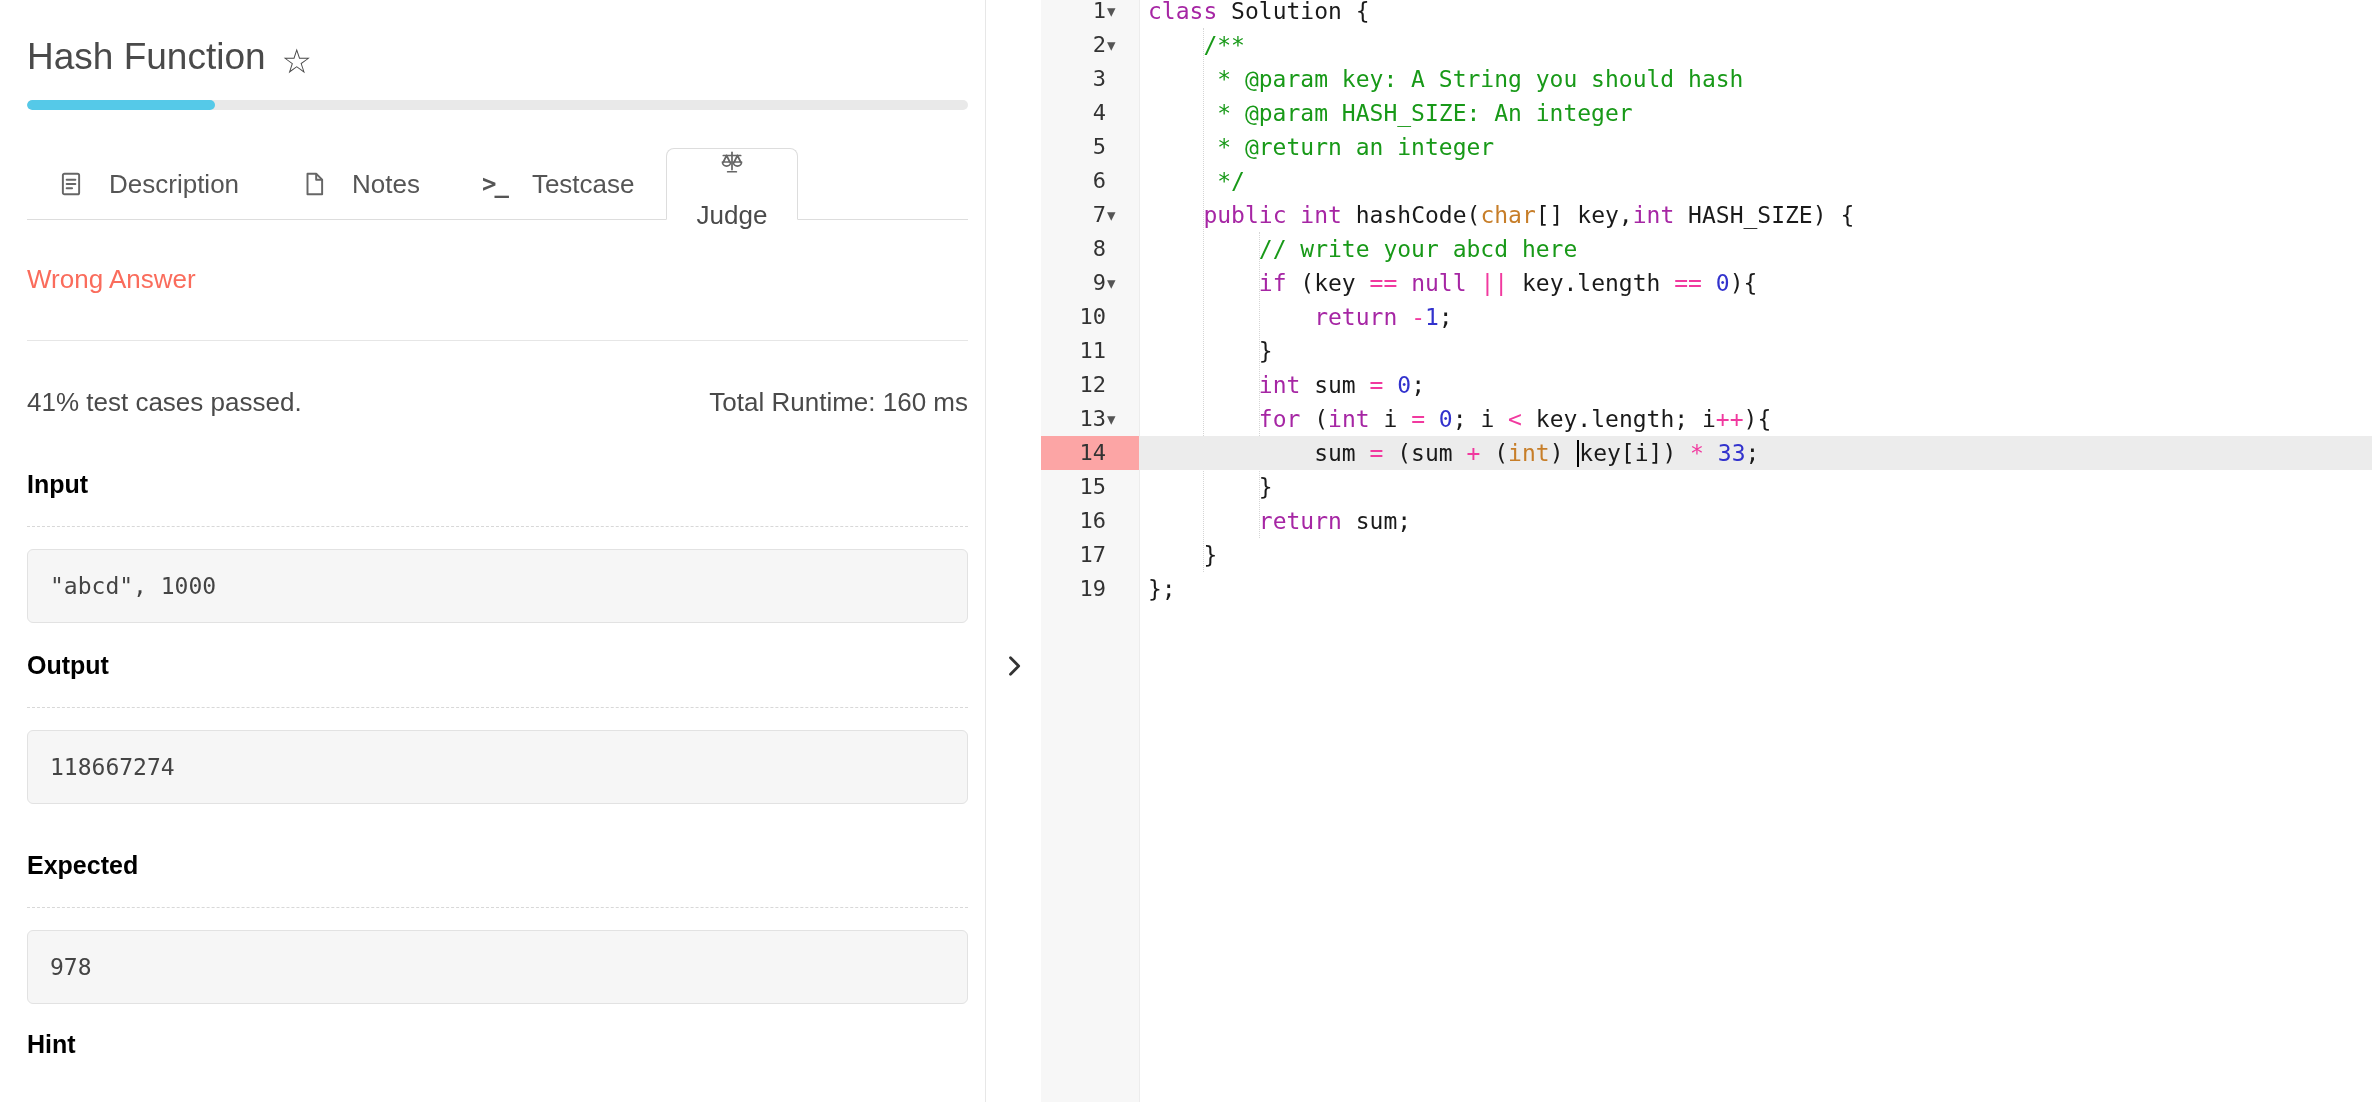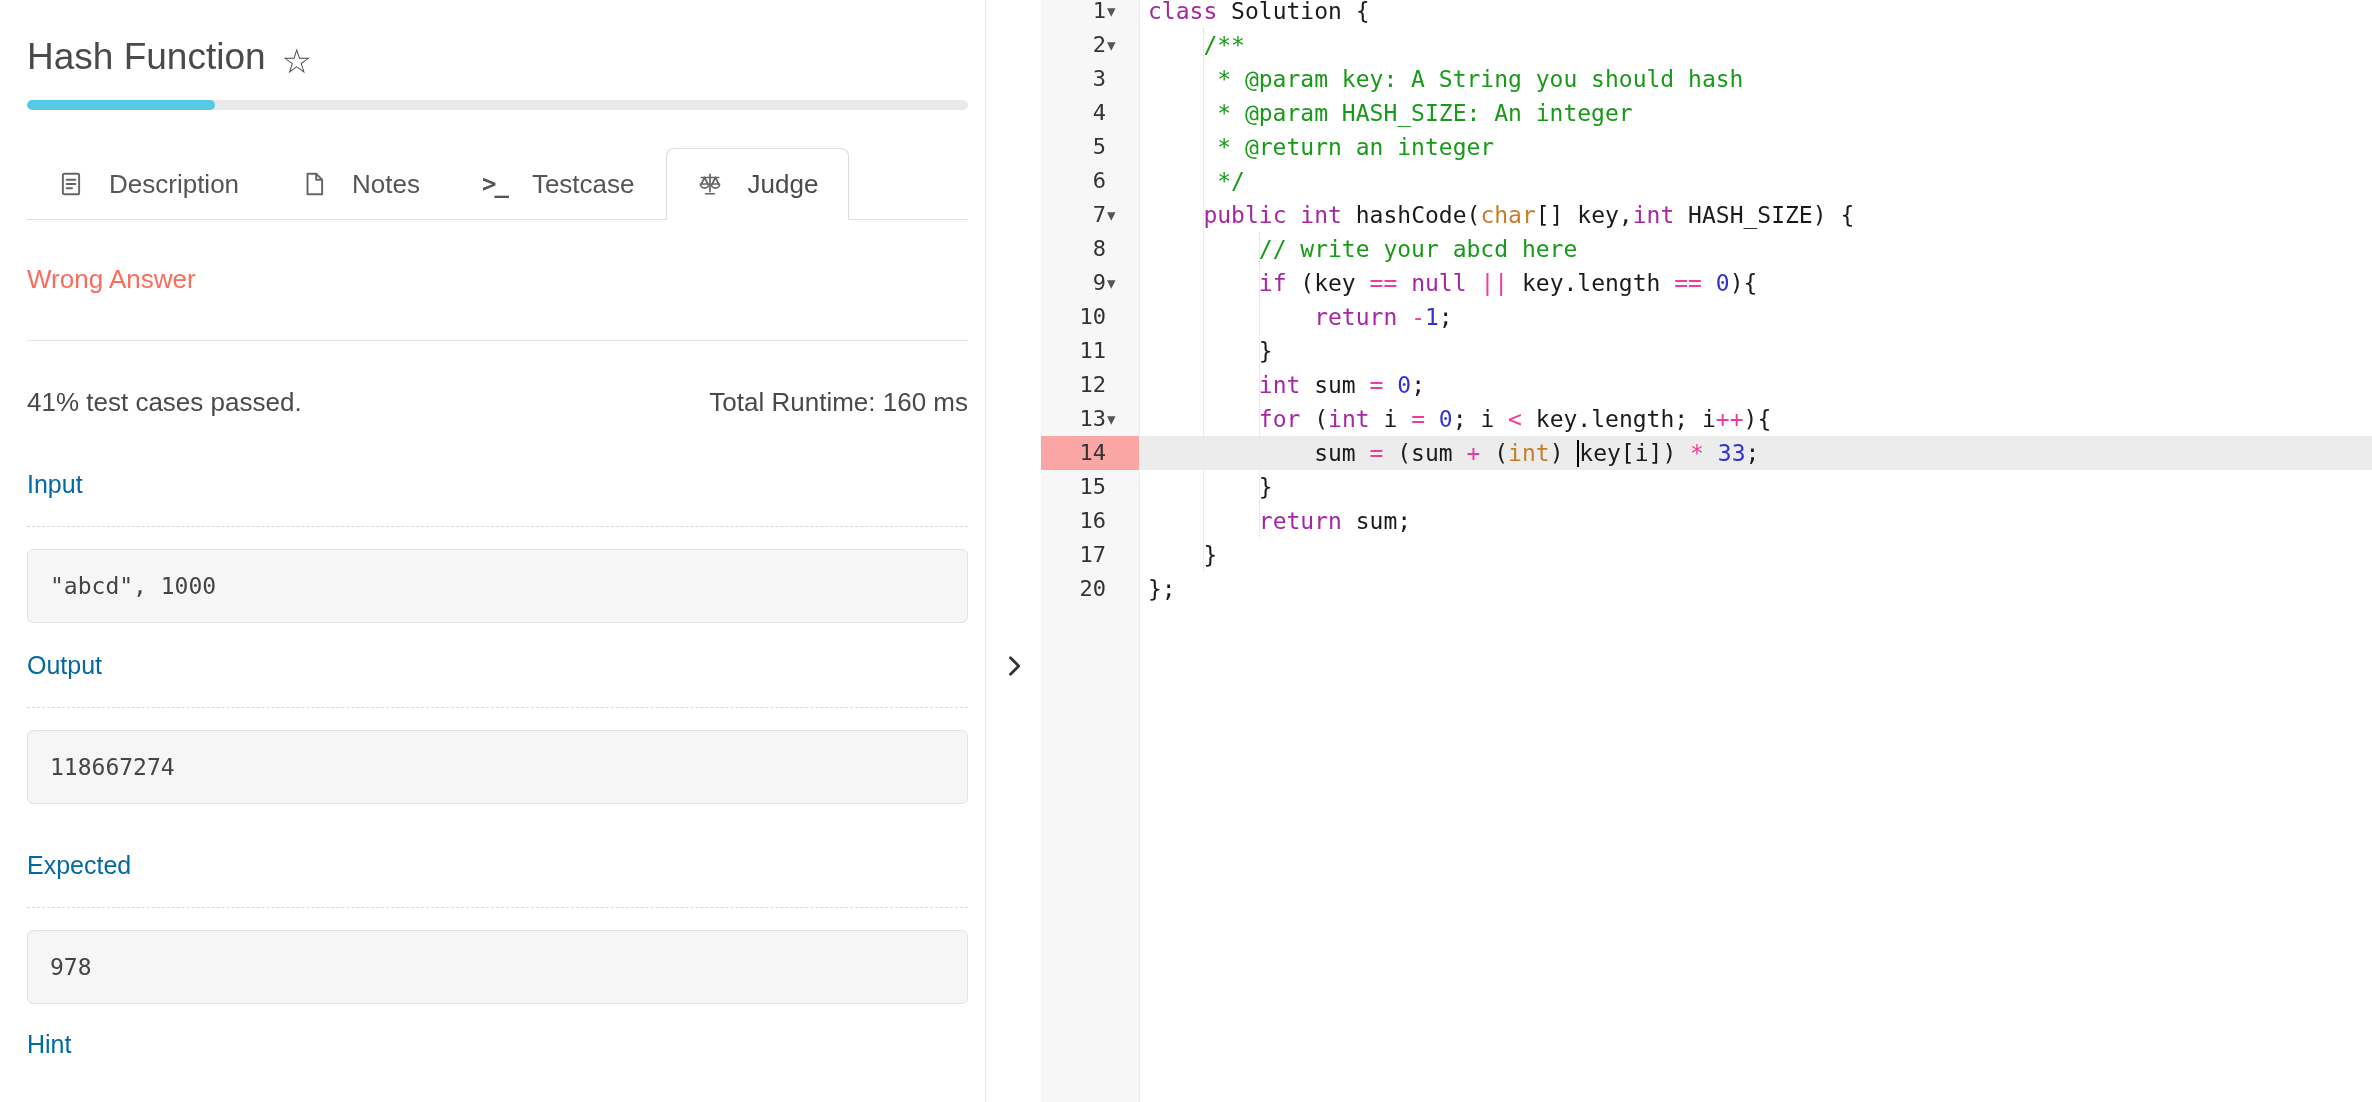--- a/index.html
+++ b/index.html
@@ -10,27 +10,27 @@
   
   .left-panel{position:absolute;left:0;top:0;width:986px;height:1102px;background:#fff;border-right:1px solid #e7e7e7;box-sizing:border-box;}
   .panel-inner{margin-left:27px;width:941px;}
   .title-row{display:flex;align-items:flex-end;margin-top:34px;}
   .page-title{font-size:37px;font-weight:400;color:#4a4a4a;margin:0;line-height:46px;}
   .star{font-size:34px;color:#4a4a4a;margin-left:16px;line-height:1;position:relative;top:-2px;cursor:pointer;}
   .progress-track{margin-top:20px;height:10px;background:#e9e9e9;border-radius:5px;overflow:hidden;}
   .progress-fill{height:100%;background:var(--progress_fill,#55C9E8);border-radius:5px;width:20%;}
   .tabs{display:flex;margin-top:38px;border-bottom:1px solid #dddddd;align-items:flex-end;}
   .tab{display:flex;align-items:center;gap:25px;height:72px;padding:0 30px;font-size:26px;color:#555;cursor:pointer;border:1px solid transparent;margin-bottom:-1px;box-sizing:border-box;white-space:nowrap;}
-  .tab.active{background:#fff;border-color:#ddd;border-bottom-color:#fff;border-radius:8px 8px 0 0;color:#4a4a4a;}
+  .tab.active{background:#fff;border-color:#ddd;border-bottom-color:#fff;border-radius:8px 8px 0 0;color:#4a4a4a;flex-direction:column;}
   .tab-icon{flex:none;display:block;}
   .tc-icon{font-family:"DejaVu Sans Mono",monospace;font-size:24px;font-weight:bold;color:#555;letter-spacing:-2px;}
   .status{margin-top:44px;font-size:26px;font-weight:400;color:var(--status,#FA6C5C);}
   .solid-divider{border:none;border-top:1px solid #e6e6e6;margin:45px 0 0 0;height:0;}
   .stats-row{display:flex;justify-content:space-between;margin-top:46px;font-size:26px;color:#4a4a4a;}
-  .section-label{font-size:25px;font-weight:normal;color:#0369a1;}
+  .section-label{font-size:25px;font-weight:bold;color:#000000;}
   .mt-52{margin-top:52px;}.mt-47{margin-top:47px;}.mt-28{margin-top:28px;}.mt-26{margin-top:26px;}
   .dashed-divider{border:none;border-top:1px dashed #d8d8d8;margin:27px 0 0 0;height:0;}
   .value-box{margin-top:22px;height:74px;background:#f6f6f6;border:1px solid #e2e2e2;border-radius:6px;display:flex;align-items:center;padding:0 22px;box-sizing:border-box;font-family:"DejaVu Sans Mono",monospace;font-size:23px;color:#444;}
   
   .splitter{position:absolute;left:986px;top:0;width:55px;height:100%;background:#fff;}
   .collapse-btn{position:absolute;left:50%;top:652px;transform:translateX(-50%);cursor:pointer;}
   
   .editor{position:absolute;left:1041px;top:0;right:0;bottom:0;background:#fff;font-family:"DejaVu Sans Mono",monospace;}
   .gutter-bg{position:absolute;left:0;top:0;bottom:0;width:98px;background:#f7f7f7;border-right:1px solid #ececec;}
   .guide{position:absolute;border-left:1px dotted #d5d5d5;width:0;}
@@ -173,15 +173,15 @@
       <div class="gutter-cell"><span>8</span></div>
       <div class="gutter-cell"><span>9</span><span class="fold">▾</span></div>
       <div class="gutter-cell"><span>10</span></div>
       <div class="gutter-cell"><span>11</span></div>
       <div class="gutter-cell"><span>12</span></div>
       <div class="gutter-cell"><span>13</span><span class="fold">▾</span></div>
       <div class="gutter-cell active"><span>14</span></div>
       <div class="gutter-cell"><span>15</span></div>
       <div class="gutter-cell"><span>16</span></div>
       <div class="gutter-cell"><span>17</span></div>
-      <div class="gutter-cell"><span>20</span></div>
+      <div class="gutter-cell"><span>19</span></div>
     </div>
 </div>
 
 </body></html>

